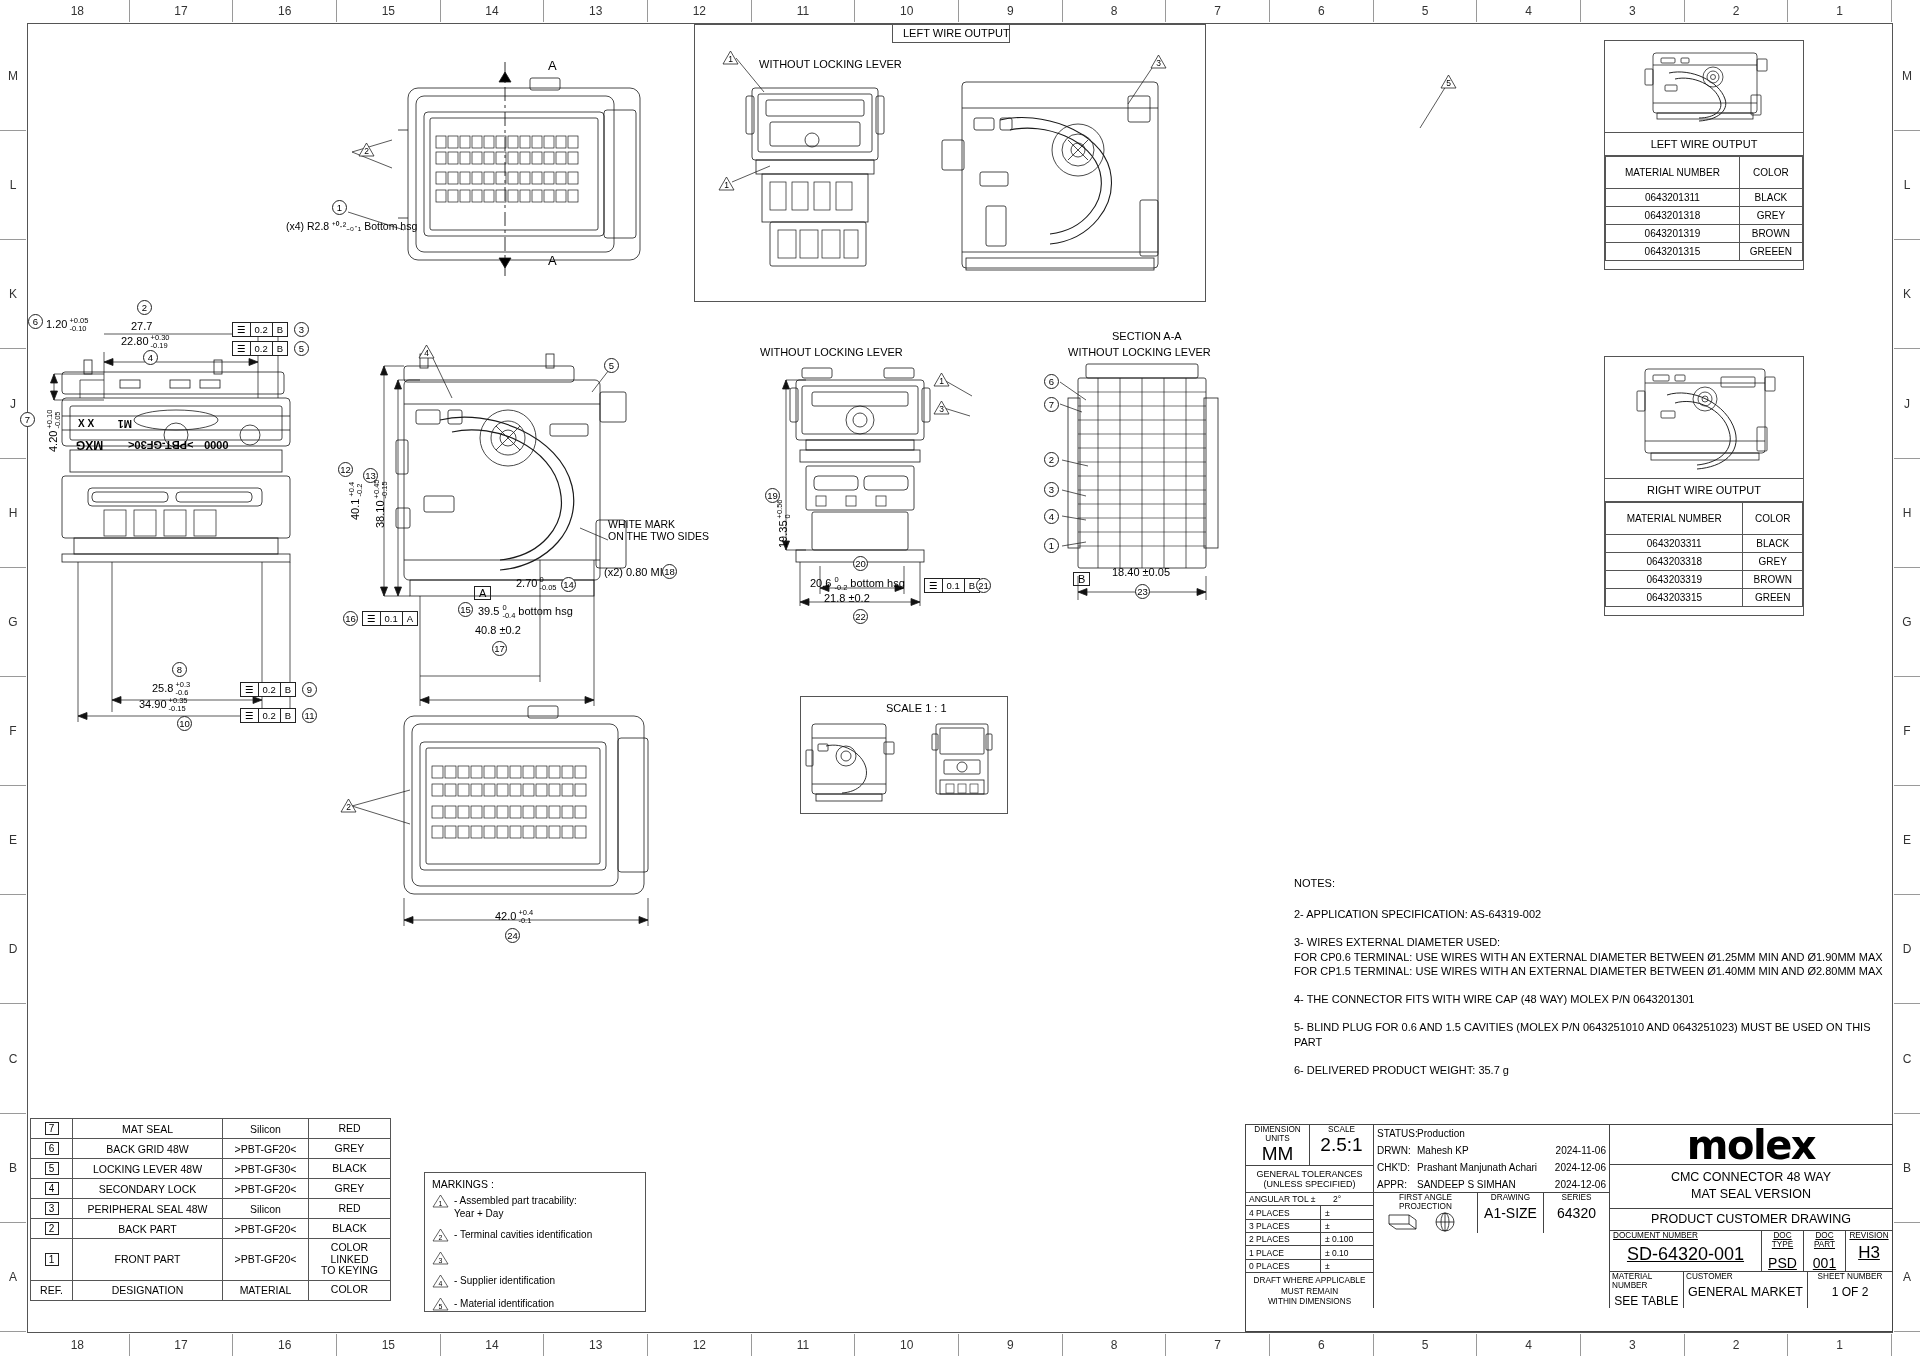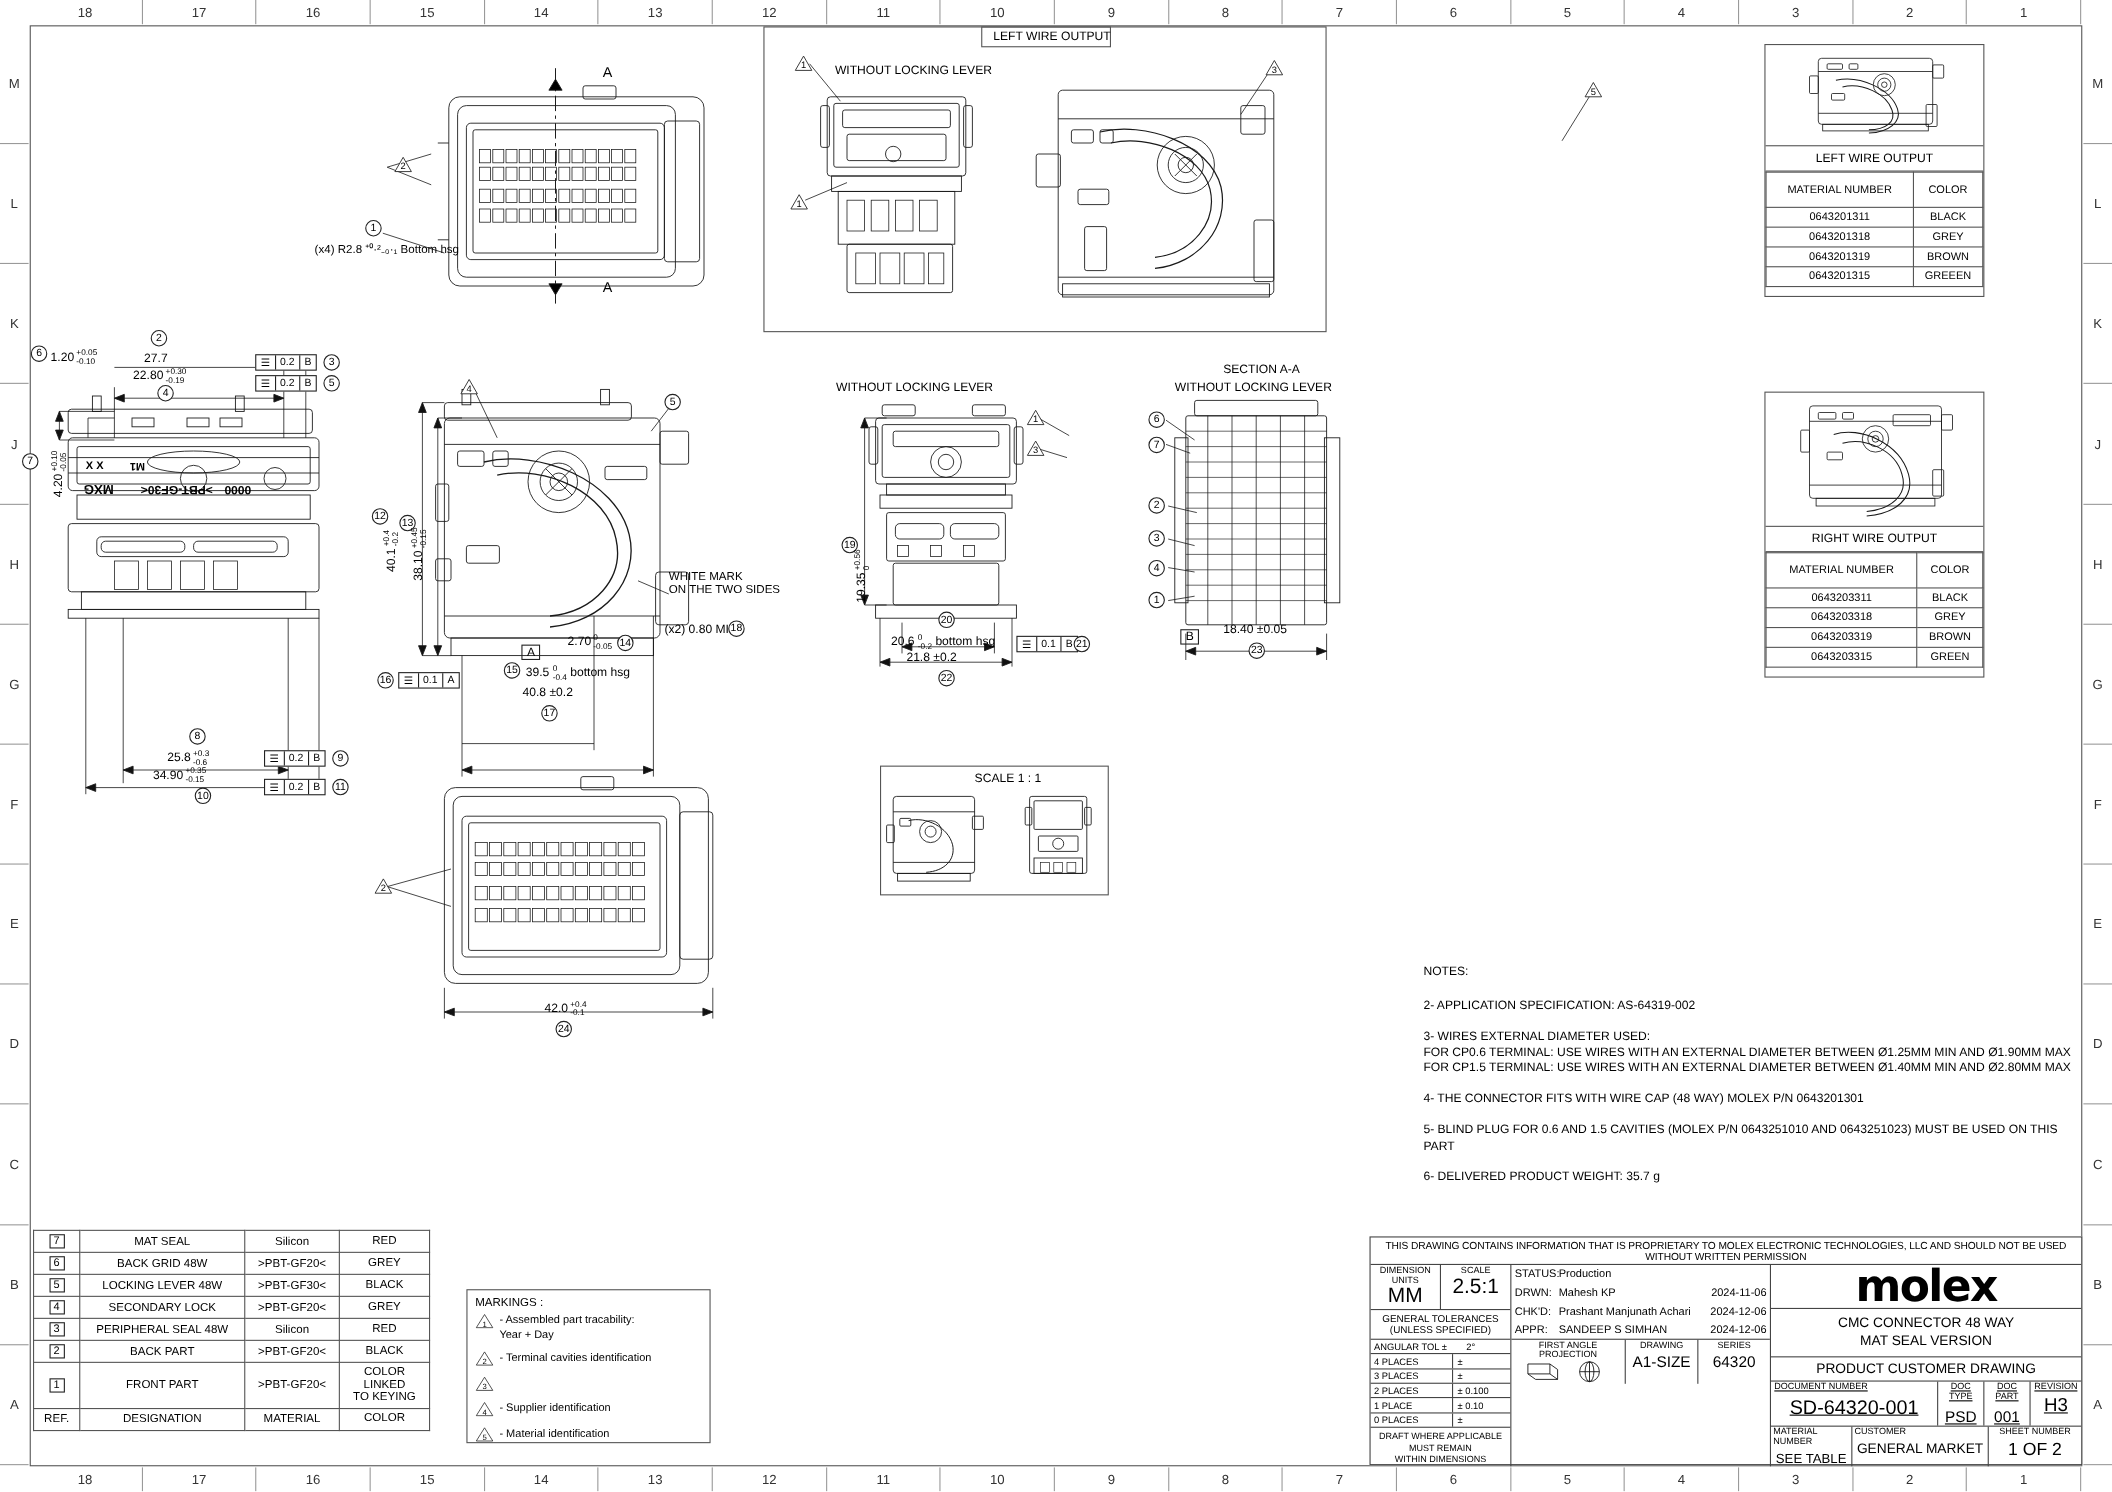--- a/index.html
+++ b/index.html
@@ -970,21 +970,20 @@
         <svg width="17" height="14">
             <path d="M8.5 1 L16 13 L1 13 Z" fill="#fff" stroke="#222" stroke-width="0.7"></path>
           <text x="8.5" y="12" font-size="7" text-anchor="middle" fill="#000" font-family="Liberation Sans, sans-serif">5</text>
           </svg>
       </span>
       <span class="txt">- Material identification</span>
     </div>
   </div>
 
   <div id="titleblock" style="left:1245px; top:1124px; width:648px; height:208px;">
-    <div class="propr">THIS DRAWING CONTAINS INFORMATION THAT IS PROPRIETARY TO MOLEX ELECTRONIC TECHNOLOGIES, LLC AND SHOULD NOT BE USED WITHOUT WRITTEN PERMISSION</div>
 
     <div style="display:flex; height:183px;">
 
       <div style="width:128px; border-right:1px solid #444; display:flex; flex-direction:column;">
         <div style="display:flex; border-bottom:1px solid #444;">
           <div style="width:64px; border-right:1px solid #444; text-align:center;">
             <div class="tiny">DIMENSION UNITS</div>
             <div style="font-size:19px;">MM</div>
           </div>
           <div style="width:63px; text-align:center;">
@@ -1100,20 +1099,20 @@
           <div style="width:74px; border-right:1px solid #444; text-align:center;">
             <div class="tiny" style="text-align:left; padding-left:2px;">MATERIAL NUMBER</div>
             <div style="font-size:12px; padding-top:4px;">SEE TABLE</div>
           </div>
           <div style="flex:1; border-right:1px solid #444; text-align:center;">
             <div class="tiny" style="text-align:left; padding-left:2px;">CUSTOMER</div>
             <div style="font-size:12.5px; padding-top:4px;">GENERAL MARKET</div>
           </div>
           <div style="width:84px; text-align:center;">
             <div class="tiny">SHEET NUMBER</div>
-            <div style="font-size:16px; padding-top:4px;">1 OF 2</div>
+            <div style="font-size:12px; padding-top:4px;">1 OF 2</div>
           </div>
         </div>
       </div>
     </div>
   </div>
 
 </div>
 
 </body></html>

